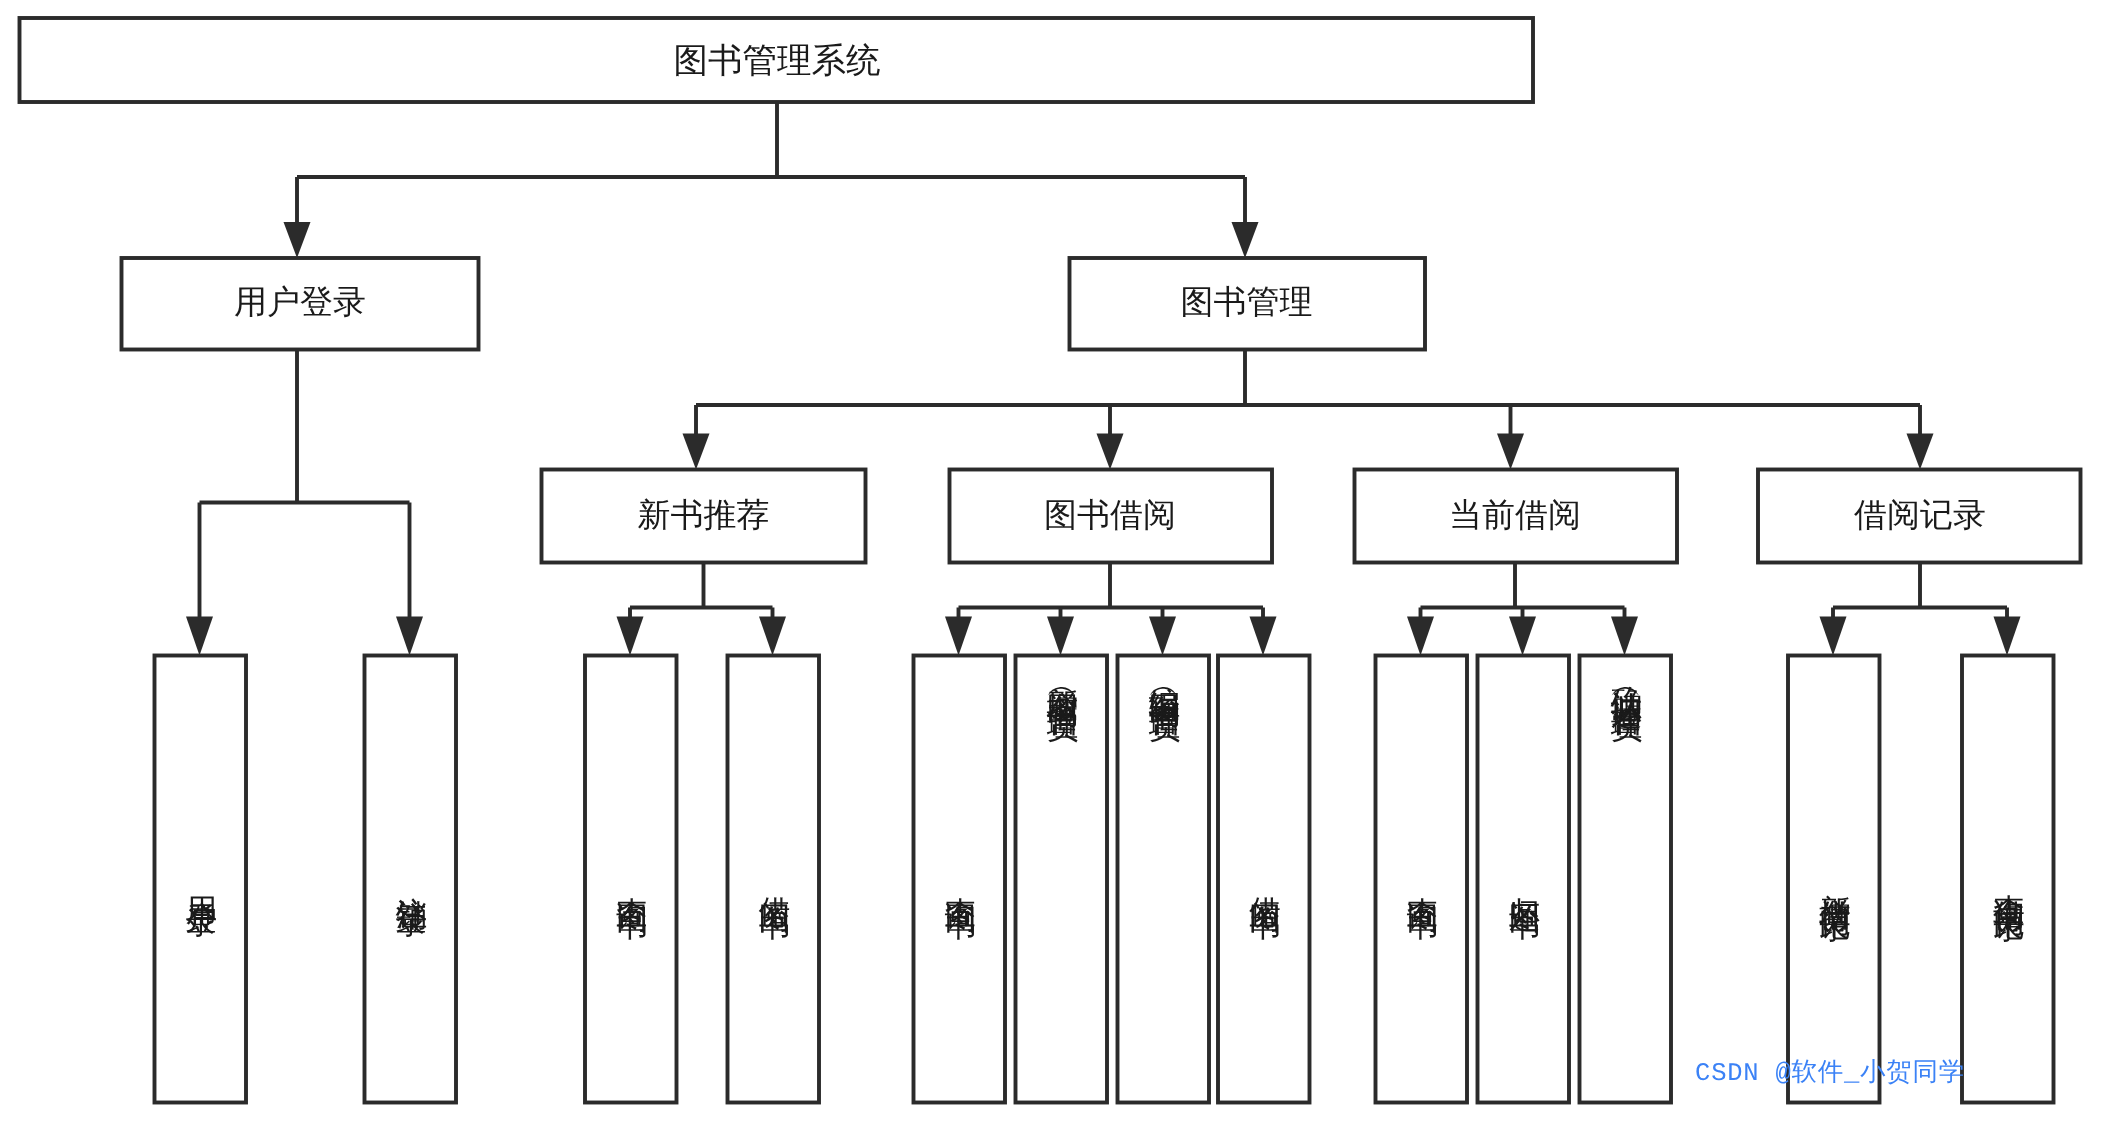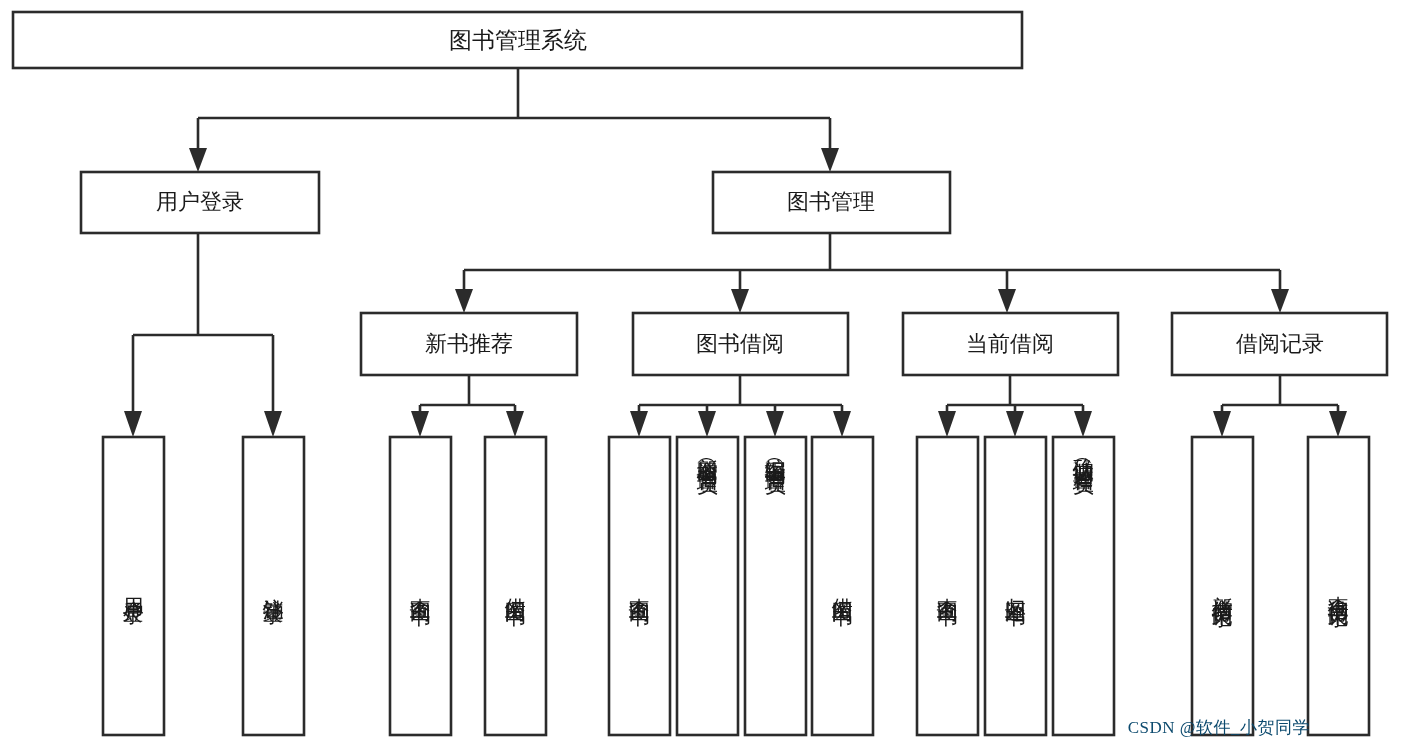--- a/index.html
+++ b/index.html
@@ -72,24 +72,24 @@
     white-space: nowrap;
   }
   .vlabel.top-aligned {
     justify-content: flex-start;
     padding-top: 4px;
     box-sizing: border-box;
   }
   #watermark {
     position: absolute;
     right: 8px;
-    bottom: 8px;
-    font-family: Liberation Serif, serif;
+    bottom: 21px;
+    font-family: Liberation Mono, monospace;
     font-size: 17px;
-    color: #0c4a6e;
+    color: #3b82f6;
     letter-spacing: 0.5px;
     user-select: none;
   }
 </style>
 </head>
 <body>
 
 <div id="diagram-root">
 
   <svg id="org-chart" viewBox="0 0 1405 747">

